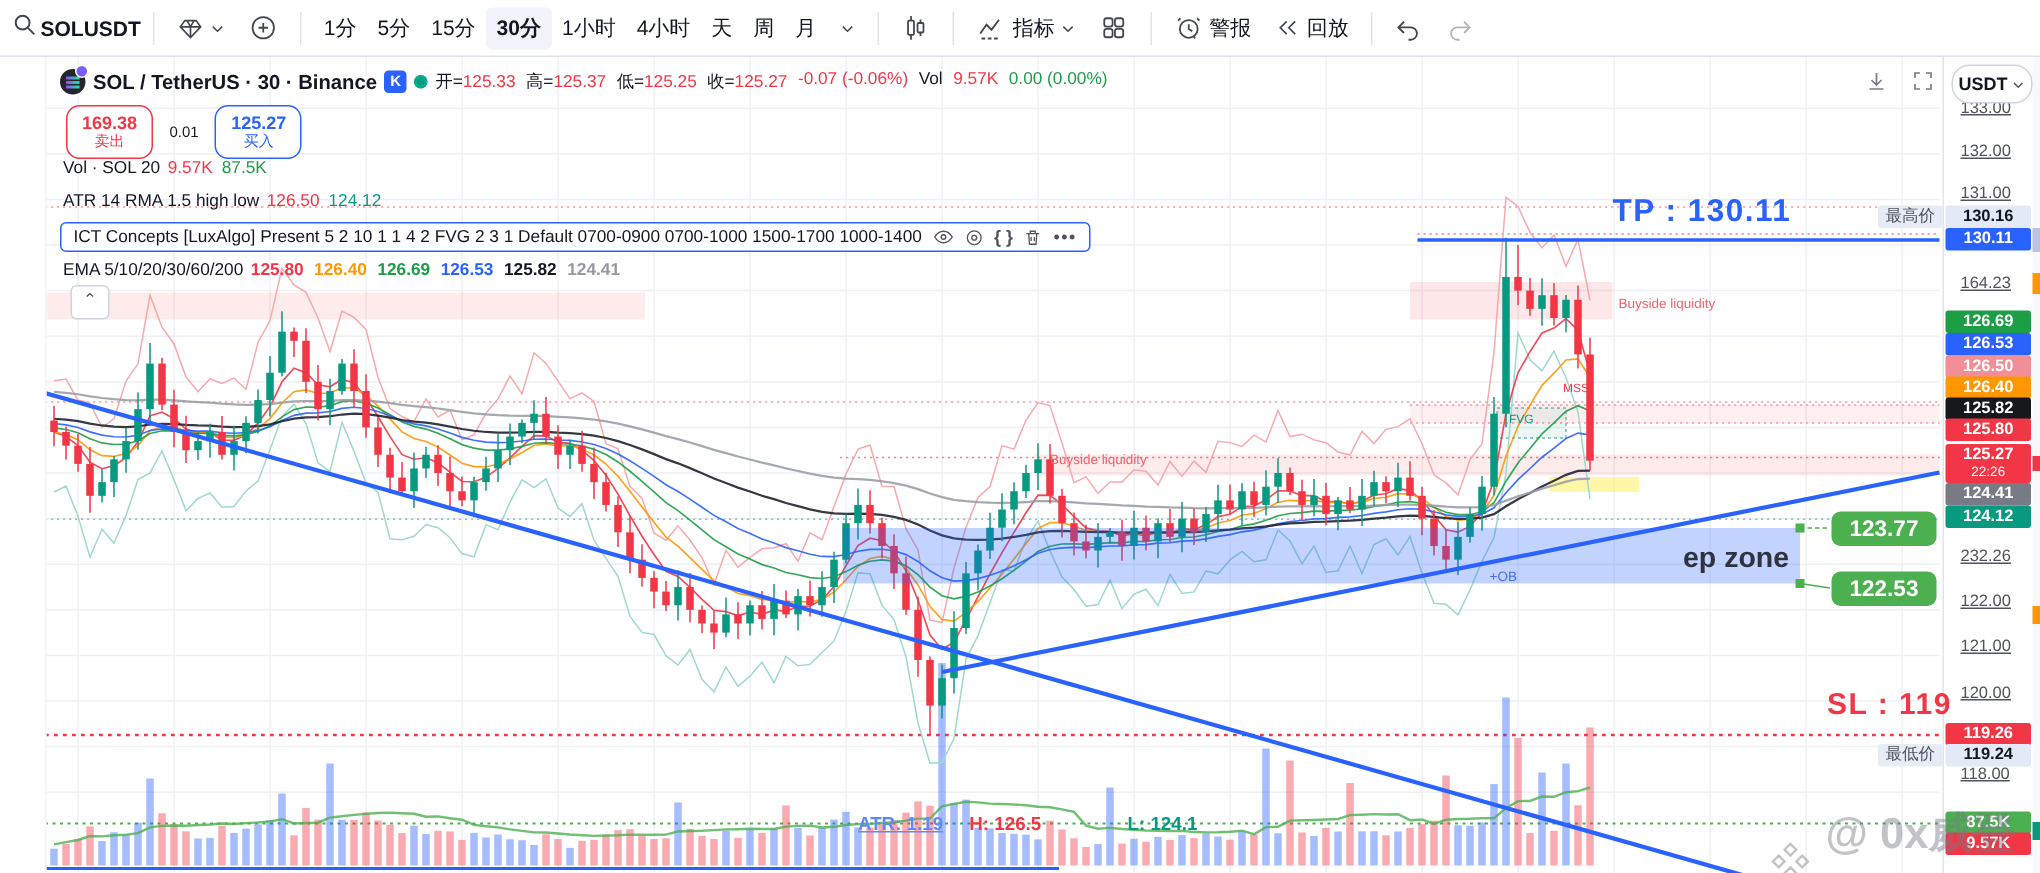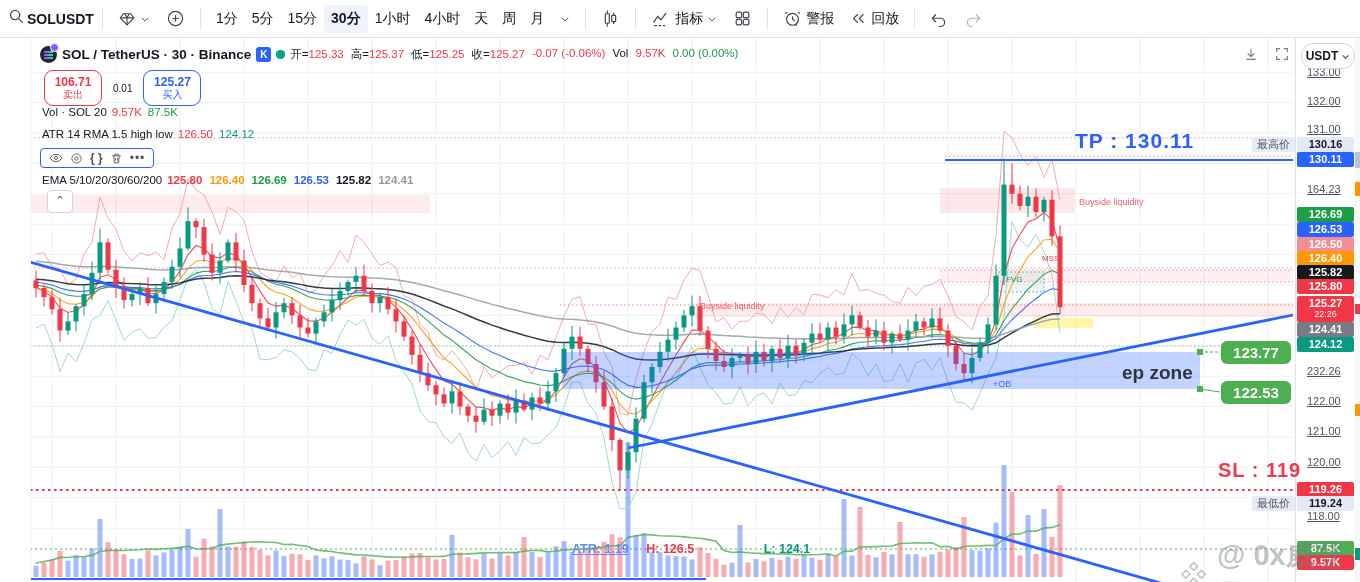--- a/index.html
+++ b/index.html
@@ -50,21 +50,21 @@
   .anno{position:absolute;z-index:18;white-space:nowrap;}
   .tp-text{font-size:21px;font-weight:bold;color:#2962ff;letter-spacing:1px;}
   .sl-text{font-size:20px;font-weight:bold;color:#f23645;letter-spacing:1px;}
   .ep-text{font-size:19px;font-weight:bold;color:#2f3241;}
   .liq{font-size:9px;color:#f0616d;}
   .tiny-b{font-size:9px;color:#4a6cf7;}
   .tiny-r{font-size:8px;color:#f23645;}
   .tiny-t{font-size:8px;color:#089981;}
   .pill{position:absolute;z-index:19;width:70px;height:23px;background:#4caf50;border-radius:6px;color:#fff;font-size:15px;font-weight:bold;text-align:center;line-height:23px;}
   .atr-footer{position:absolute;left:572px;top:542px;z-index:18;font-size:12.5px;font-weight:bold;white-space:nowrap;}
-  .atr-footer .a{color:#5f8af8;text-decoration:underline;} .atr-footer .h{color:#f23645;margin-left:14px;} .atr-footer .l{color:#089981;margin-left:30px;padding-left:36px;}
+  .atr-footer .a{color:#5f8af8;text-decoration:underline;} .atr-footer .h{color:#f23645;margin-left:14px;} .atr-footer .l{color:#089981;margin-left:18px;padding-left:36px;}
   .watermark{position:absolute;left:1178px;top:536px;z-index:30;display:flex;align-items:center;gap:6px;color:rgba(120,123,134,0.45);font-size:29px;font-weight:bold;}
 </style>
 </head>
 <body>
 
 <div class="app">
 
   <div class="toolbar">
     <span class="icon"><svg width="17" height="17" viewBox="0 0 24 24">
           <circle cx="10" cy="10" r="6.5" fill="none" stroke="currentColor" stroke-width="1.8"></circle>
@@ -668,21 +668,21 @@
         <span><span style="color: rgb(19, 23, 34);">低=</span><span style="color: rgb(242, 54, 69);">125.25</span></span>
         <span><span style="color: rgb(19, 23, 34);">收=</span><span style="color: rgb(242, 54, 69);">125.27</span></span>
         <span style="color: rgb(242, 54, 69);">-0.07 (-0.06%)</span>
         <span style="color: rgb(19, 23, 34);">Vol </span>
         <span style="color: rgb(242, 54, 69);">9.57K</span>
         <span style="color: rgb(27, 158, 69);">0.00 (0.00%)</span>
       </span>
   </div>
   <div class="lg" style="left:44px;top:70px;">
     <span class="trade-btn sell">
-      <span class="p">106.71</span>
+      <span class="p">169.38</span>
         <span class="a">卖出</span>
     </span>
     <span class="spread">0.01</span>
     <span class="trade-btn buy">
       <span class="p">125.27</span>
         <span class="a">买入</span>
     </span>
   </div>
   <div class="lg" style="left:42px;top:106px;">
     <span class="t">Vol · SOL 20</span>
@@ -692,20 +692,21 @@
       </span>
   </div>
   <div class="lg" style="left:42px;top:128px;">
     <span class="t">ATR 14 RMA 1.5 high low</span>
     <span id="atr-vals" style="display:flex;gap:6px;">
         <span style="color: rgb(242, 54, 69);">126.50</span>
         <span style="color: rgb(8, 153, 129);">124.12</span>
       </span>
   </div>
   <div class="ict-pill">
+    <span>ICT Concepts [LuxAlgo] Present 5 2 10 1 1 4 2 FVG 2 3 1 Default 0700-0900 0700-1000 1500-1700 1000-1400</span>
     <span class="ic">
         <svg width="14" height="14" viewBox="0 0 24 24" fill="none" stroke="currentColor" stroke-width="1.6">
           <path d="M2 12s4-6.5 10-6.5S22 12 22 12s-4 6.5-10 6.5S2 12 2 12z"></path>
           <circle cx="12" cy="12" r="2.6"></circle>
         </svg>
       </span>
     <span class="ic">
         <svg width="13" height="13" viewBox="0 0 24 24" fill="none" stroke="currentColor" stroke-width="1.6">
           <circle cx="12" cy="12" r="8.5"></circle>
           <circle cx="12" cy="12" r="3"></circle>

